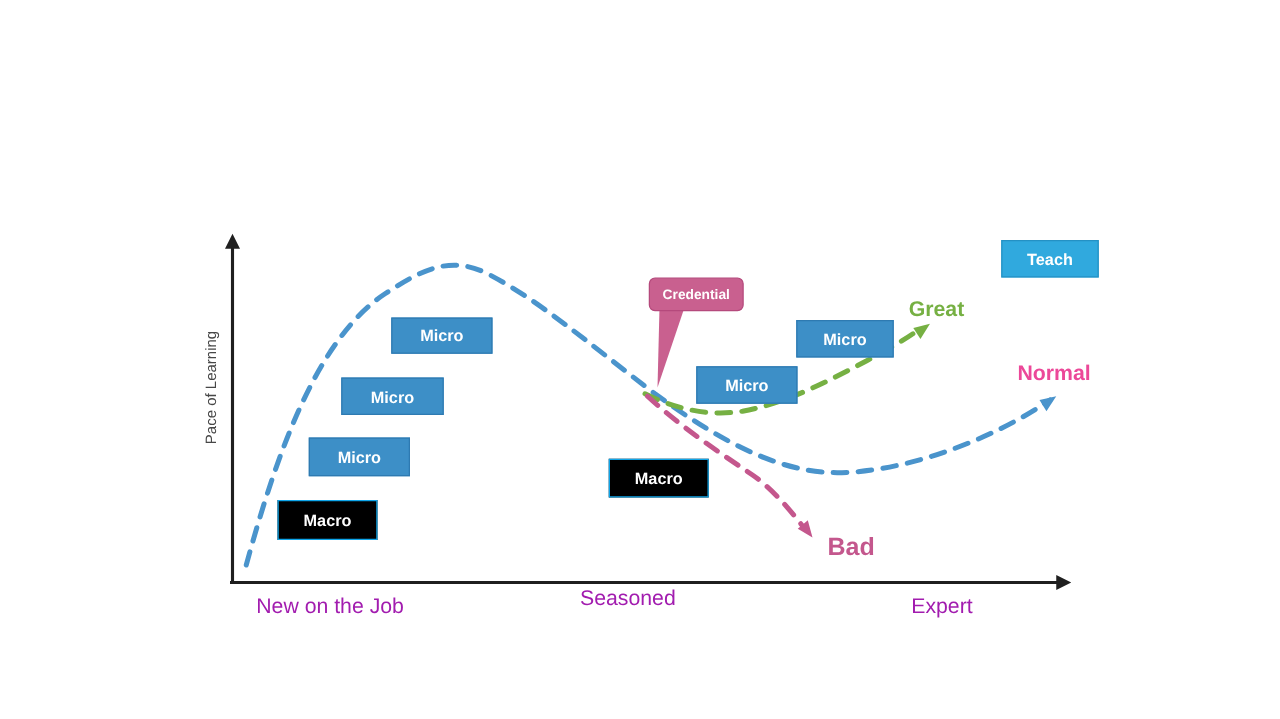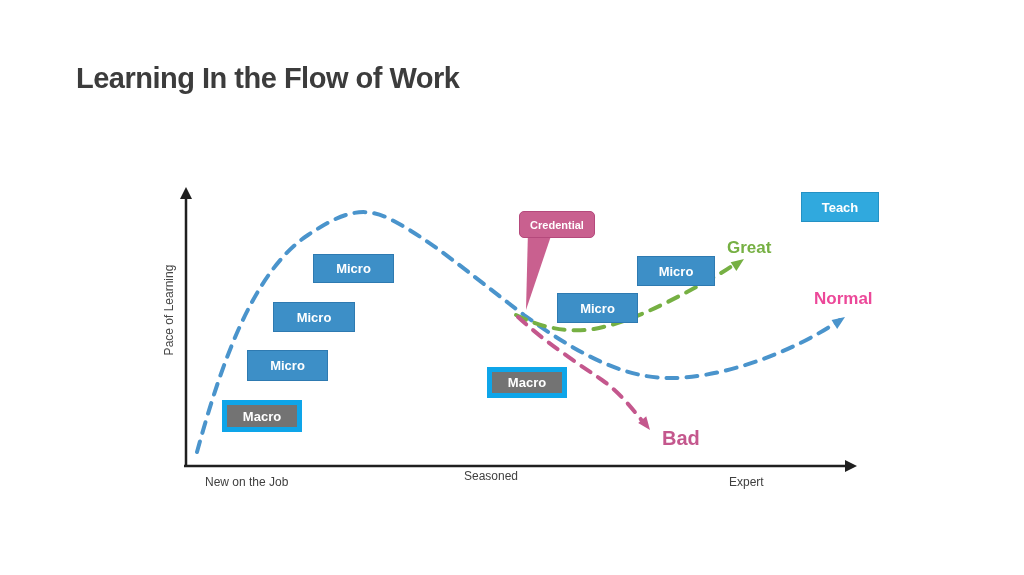--- a/index.html
+++ b/index.html
@@ -29,57 +29,56 @@
     border-radius: 0;
     color: #ffffff;
     font-weight: 700;
     font-size: 13px;
     display: flex;
     align-items: center;
     justify-content: center;
     box-sizing: border-box;
   }
   .box.micro      { background: #3d8fc7; border: 1px solid #2e7ab1; margin-top: 16px; }
-  .box.macro      { background: #737373; border: 5px solid #0ea5e9; }
+  .box.macro      { background: #000000; border: 1px solid #0ea5e9; }
   .box.teach      { background: #30a9de; border: 1px solid #2491c4; }
-  .box.credential { background: #c9608f; border: 1px solid #b5497c; font-size: 11px; border-radius: 5px; }
+  .box.credential { background: #c9608f; border: 1px solid #b5497c; font-size: 11px; border-radius: 5px; margin-top: 11px; }
 
   .curve-label {
     position: absolute;
     z-index: 2;
     font-weight: 700;
     font-size: 17px;
   }
   .curve-label.great  { color: #76b043; }
   .curve-label.normal { color: #ec4899; }
   .curve-label.bad    { color: #c4578d; font-size: 20px; }
 
   .axis-label {
     position: absolute;
     z-index: 2;
-    font-size: 12px;
-    color: #404040;
+    font-size: 17px;
+    color: #a21caf;
   }
   .y-axis-label {
     position: absolute;
     z-index: 2;
     left: 90px; top: 302px;
     width: 160px; height: 16px;
     text-align: center;
     font-size: 12px;
     color: #474747;
     transform: rotate(-90deg);
   }
 </style>
 </head>
 <body>
 
 <div class="slide">
 
-  <h1 class="title">Learning In the Flow of Work</h1>
 
   <div class="diagram">
 
     <svg width="1024" height="575" viewBox="0 0 1024 575">
 
       <polygon points="528,230 553,230 526,310" fill="#c9608f"></polygon>
 
       <path d="M 197 452
                C 220 368, 252 272, 308 235
                C 340 214, 362 204, 392 220

